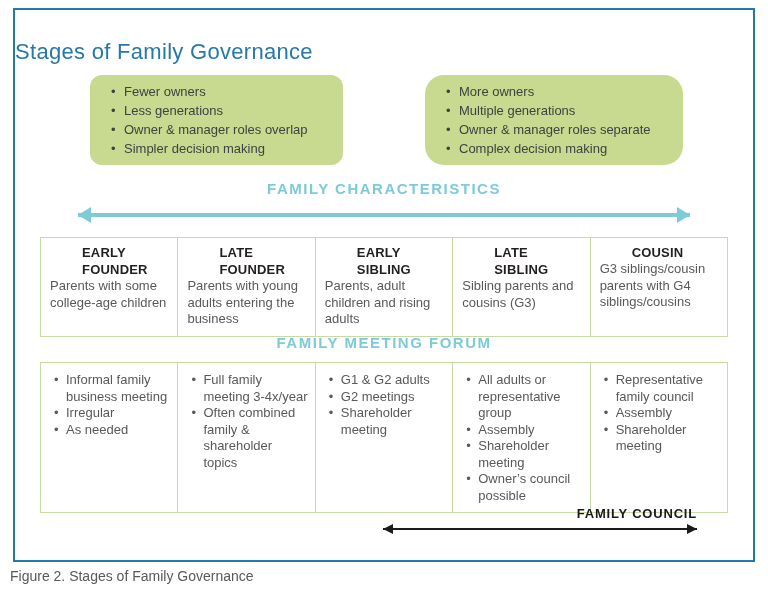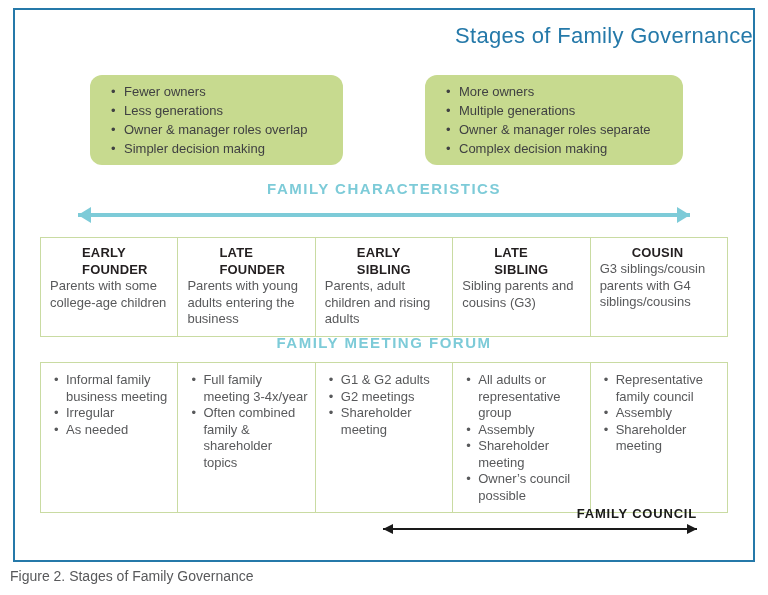--- a/index.html
+++ b/index.html
@@ -18,32 +18,32 @@
     background:#ffffff;
     font-family:"Liberation Sans", sans-serif;
     color:var(--body-gray);
     overflow:hidden;
   }
   .frame{
     position:absolute;left:13px;top:8px;width:742px;height:554px;
     border:2px solid var(--blue);background:#fff;
   }
   .title{
-    position:absolute;left:0;top:13px;width:100%;
-    text-align:right;font-size:22px;color:var(--blue);
+    position:absolute;left:0;top:29px;width:100%;
+    text-align:left;font-size:22px;color:var(--blue);
     letter-spacing:0.3px;
   }
   .green-box{
     position:absolute;top:65px;height:90px;
     background:var(--green-fill);border-radius:12px;
     display:flex;flex-direction:column;justify-content:center;
     padding:6px 10px 6px 20px;
   }
   .green-box.left{left:75px;width:253px;}
-  .green-box.right{left:410px;width:258px;}
+  .green-box.right{left:410px;width:258px;border-radius:19px;}
   .bullets{list-style:none;}
   .green-box .bullets li{
     position:relative;padding-left:14px;
     font-size:13px;line-height:19px;color:#404142;
   }
   .bullets li::before{
     content:"\2022";position:absolute;left:1px;color:#404142;
   }
   .section-label{
     position:absolute;left:0;width:100%;text-align:center;

